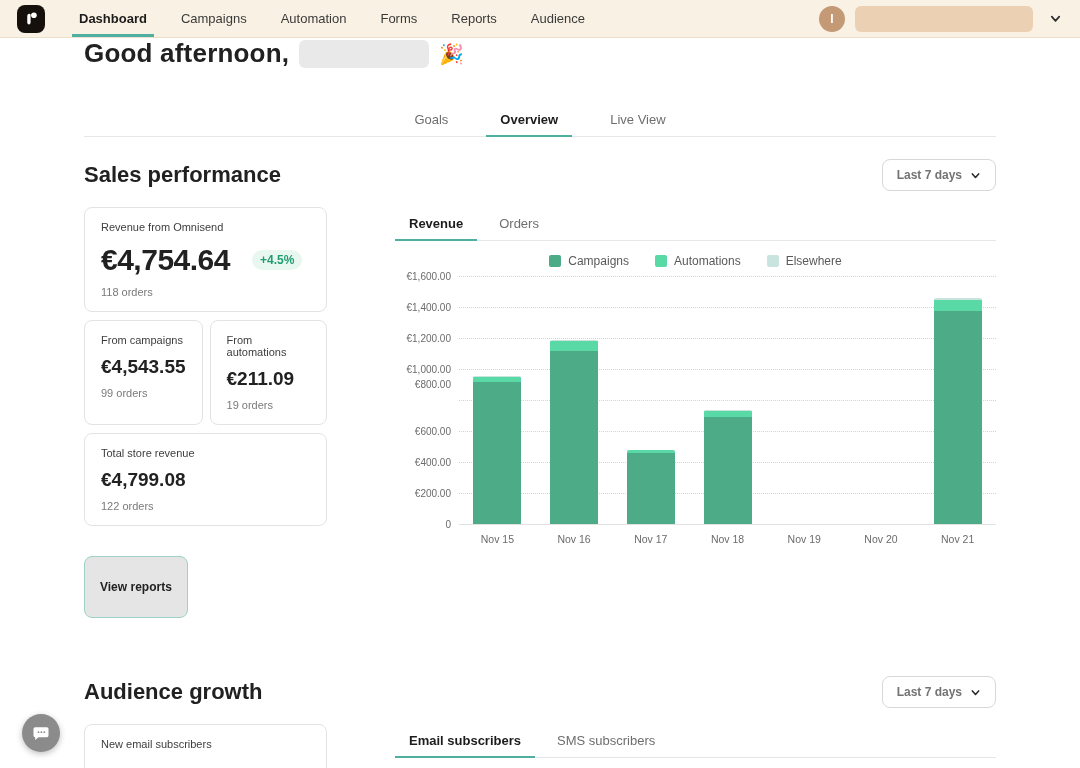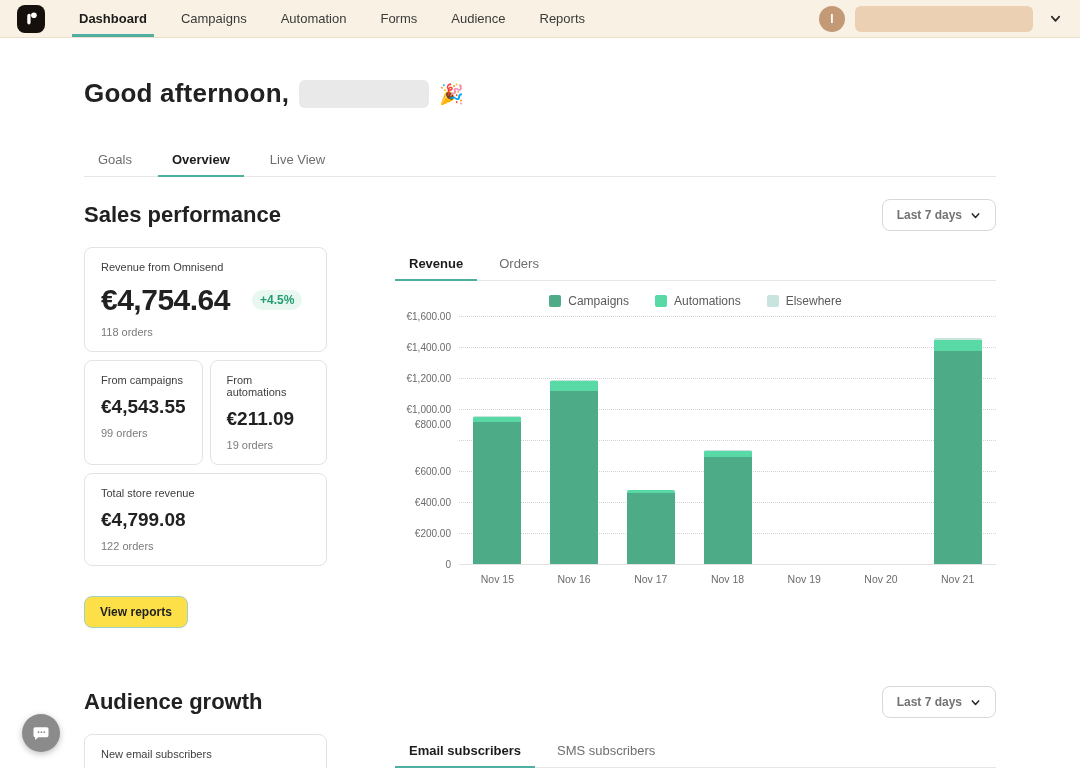--- a/index.html
+++ b/index.html
@@ -22,26 +22,26 @@
     padding-right:18px; }
   .avatar { width:26px; height:26px; border-radius:50%; background:#c49a76;
     color:#fff; font-size:12px; font-weight:bold; display:flex;
     align-items:center; justify-content:center; cursor:pointer; }
   .account-pill { width:178px; height:26px; border-radius:6px; background:#ecd0b3;
     cursor:pointer; }
   .nav-chevron { cursor:pointer; display:flex; align-items:center; margin-left:6px; }
 
   
   .page { padding:0 84px; }
-  .greeting-row { margin-top:40px; display:flex; align-items:center; gap:10px; }
+  .greeting-row { display:flex; align-items:center; gap:10px; }
   .greeting { font-size:26px; font-weight:bold; letter-spacing:0.2px; }
   .name-redacted { width:130px; height:28px; background:#e9e9e9; border-radius:6px; }
   .emoji { font-size:20px; }
 
-  .tabs { display:flex; gap:12px; border-bottom:1px solid #e7e7e7; margin-top:34px; }
+  .tabs { display:flex; gap:24px; border-bottom:1px solid #e7e7e7; margin-top:34px;justify-content:center; }
   .tab { padding:9px 14px; font-size:13px; color:#6e6e6e; cursor:pointer;
     position:relative; }
   .tab.active { color:#1c1c1c; font-weight:bold; }
   .tab.active::after { content:""; position:absolute; left:0; right:0; bottom:-1px;
     height:2px; background:#4fb0a2; }
 
   .section-head { display:flex; align-items:center; justify-content:space-between;
     margin-top:22px; }
   .section-title { font-size:22px; font-weight:bold; }
   .range-btn { display:flex; align-items:center; gap:8px; border:1px solid #d8d8d8;
@@ -58,22 +58,22 @@
   .card-label { font-size:11px; color:#3d3d3d; }
   .card-value-row { display:flex; align-items:center; gap:22px; margin-top:10px; }
   .card-value-big { font-size:30px; font-weight:bold; letter-spacing:-0.5px; }
   .card-value-mid { font-size:19px; font-weight:bold; }
   .badge { font-size:12px; font-weight:bold; padding:3px 8px; border-radius:10px; }
   .badge.pos { color:#1f9d72; background:#e9f7f1; }
   .card-sub { font-size:11px; color:#7a7a7a; margin-top:9px; }
   .cards-row { display:flex; gap:7px; }
   .cards-row .card { flex:1; }
 
-  .outline-btn { margin-top:22px; border:1px solid #9ed2c9; background:#fde047;
-    border-radius:8px; padding:8px 15px; font-size:12px; font-weight:bold;
+  .outline-btn { margin-top:22px; border:1px solid #9ed2c9; background:#e5e5e5;
+    border-radius:8px; padding:23px 15px; font-size:12px; font-weight:bold;
     color:#222; cursor:pointer; font-family:"Liberation Sans", sans-serif; }
 
   
   .chart-tabs { display:flex; gap:8px; border-bottom:1px solid #e7e7e7; }
   .legend { display:flex; justify-content:center; gap:26px; margin-top:13px;
     margin-bottom:4px; }
   .legend-item { display:flex; align-items:center; gap:7px; font-size:12px;
     color:#5a5a5a; }
   .legend-swatch { width:12px; height:12px; border-radius:2px; }
 
@@ -107,22 +107,22 @@
         <circle cx="15.5" cy="7.5" r="3.4" fill="#fff"></circle>
         <path d="M7.5 8.5 C7.5 6.6 9 5.4 10.6 5.9 L11.5 6.2 L11.5 16 C11.5 17.6 10.6 18.6 9.5 18.6 C8.4 18.6 7.5 17.6 7.5 16 Z" fill="#fff"></path>
       </svg>
     </div>
   </div>
   <nav class="nav-items">
     <div class="nav-item active">Dashboard</div>
     <div class="nav-item">Campaigns</div>
     <div class="nav-item">Automation</div>
     <div class="nav-item">Forms</div>
+    <div class="nav-item">Reports</div>
     <div class="nav-item">Audience</div>
-    <div class="nav-item">Reports</div>
   </nav>
   <div class="nav-right">
     <div class="avatar">I</div>
     <div class="account-pill"></div>
     <div class="nav-chevron">
       <svg width="13" height="13" viewBox="0 0 14 14">
           <polyline points="3,5 7,9.5 11,5" fill="none" stroke="#2b2b2b" stroke-width="1.8" stroke-linecap="round" stroke-linejoin="round"></polyline>
         </svg>
     </div>
   </div>

